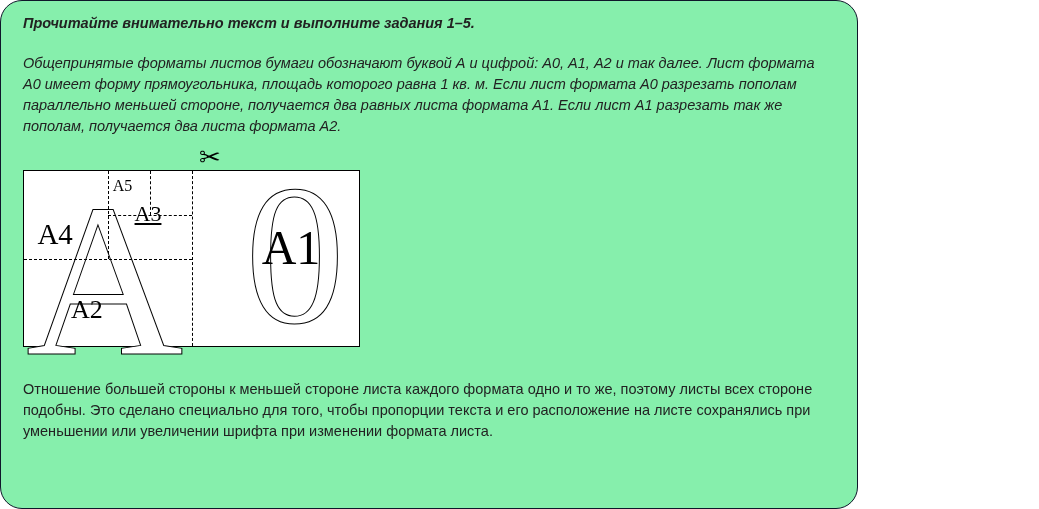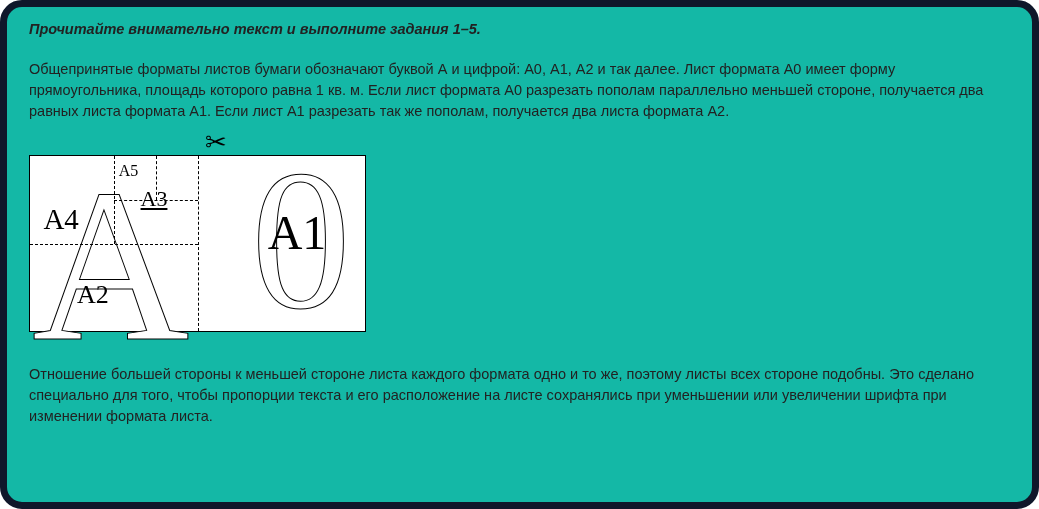--- a/index.html
+++ b/index.html
@@ -3,43 +3,43 @@
 <meta charset="utf-8">
 <style>
   body {
     margin: 0;
     padding: 0;
     font-family: Arial, Helvetica, sans-serif;
     background: #fff;
   }
   .card {
     box-sizing: border-box;
-    width: 1039px;
+    width: 858px;
     height: 509px;
-    background: #14b8a6;
-    border: 7px solid #0f172a;
+    background: #86efac;
+    border: 1px solid #0f172a;
     border-radius: 22px;
     padding: 14px 22px 16px 22px;
     overflow: hidden;
     position: relative;
   }
   .instr {
     font-size: 14.5px;
     font-style: italic;
     font-weight: bold;
     color: #222;
     margin: 0 0 22px 0;
   }
   .body-text {
     font-size: 14.5px;
     color: #222;
     line-height: 1.45;
     margin: 0;
   }
-  .body-text.top { margin-bottom: 0; }
+  .body-text.top { margin-bottom: 0; font-style: italic; }
   .figure-wrap {
     position: relative;
     width: 340px;
     height: 200px;
     margin: 10px 0 32px 0;
   }
   .paper-frame {
     position: absolute;
     left: 0;
     bottom: 0;

